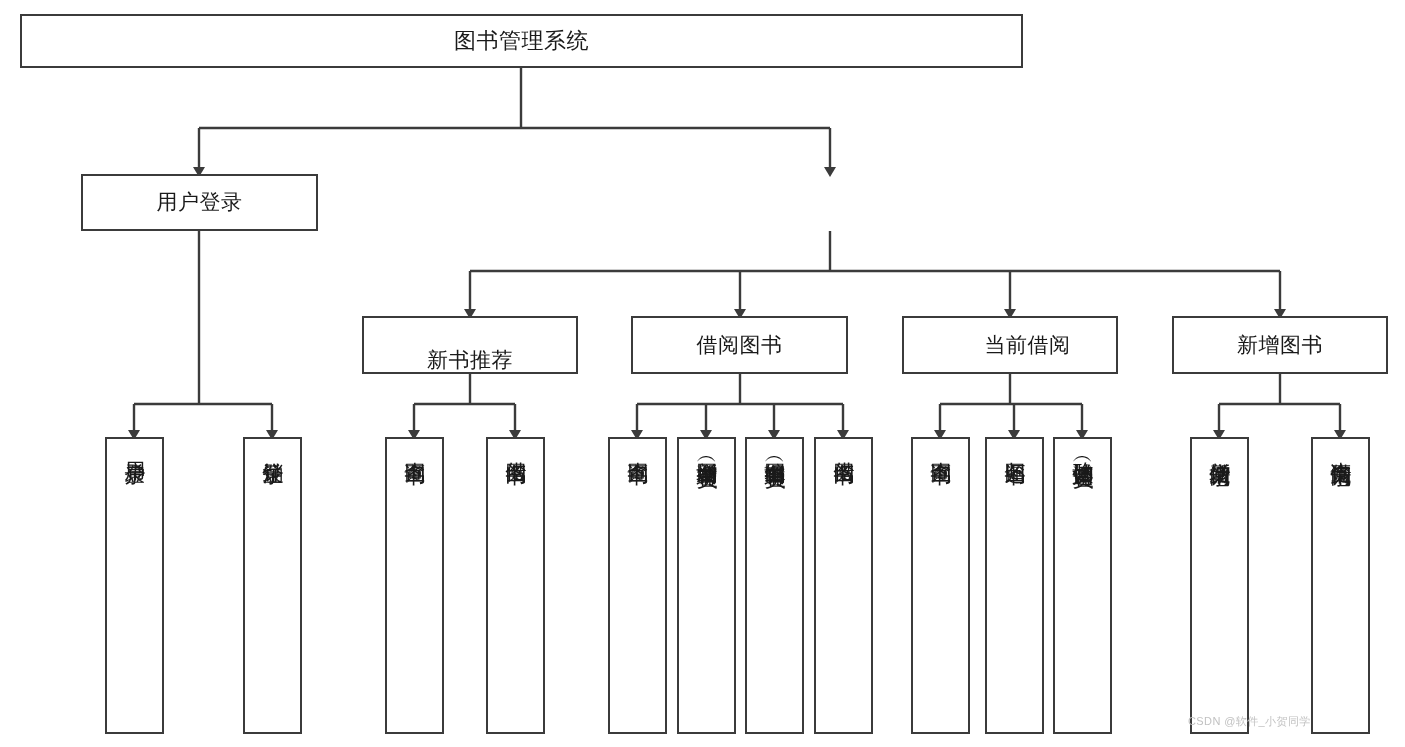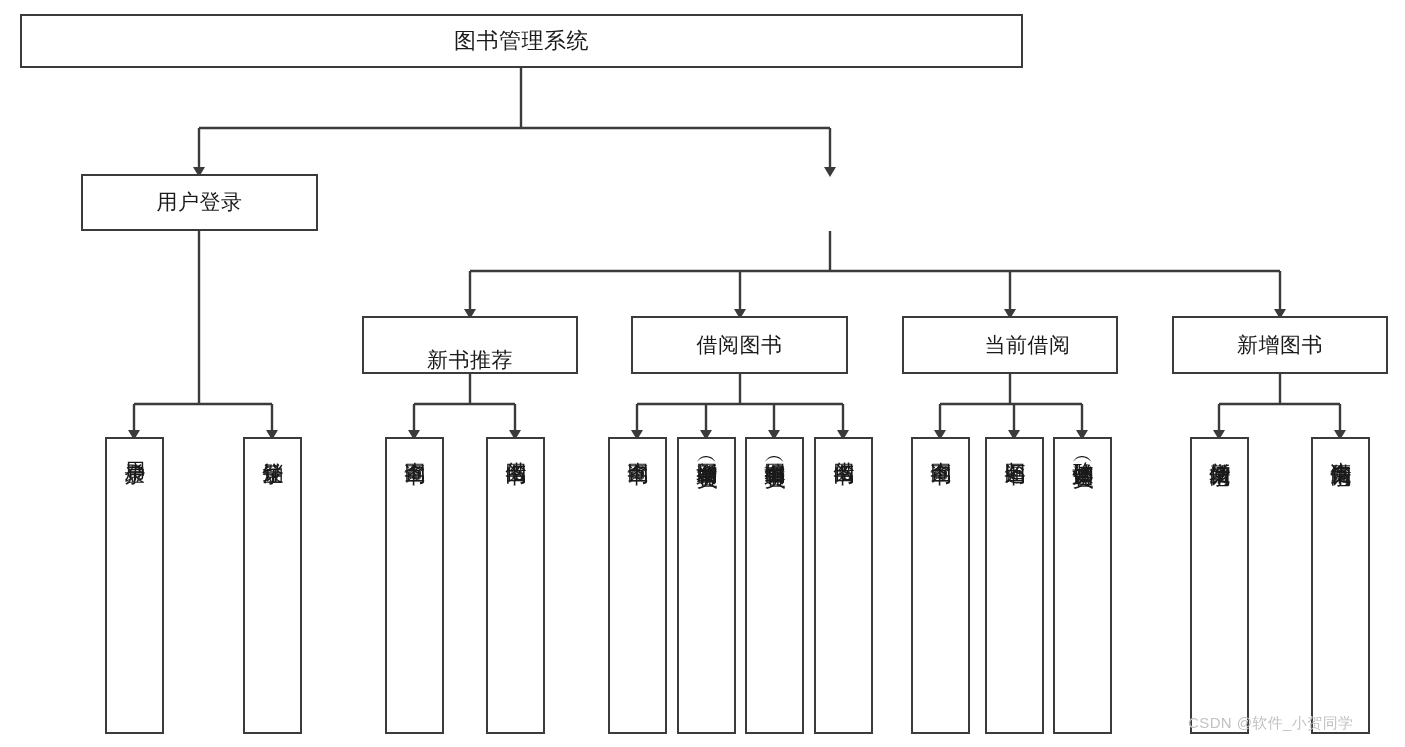--- a/index.html
+++ b/index.html
@@ -56,21 +56,21 @@
     display: block;
     text-align: center;
   }
   .node.root {
     font-size: 22px;
   }
   .watermark {
     position: absolute;
     left: 1188px;
     top: 714px;
-    font-size: 15px;
+    font-size: 11px;
     color: #c2c2c2;
     white-space: nowrap;
     letter-spacing: 0.4px;
   }
 </style>
 </head>
 <body>
 
 <div id="canvas">
 

